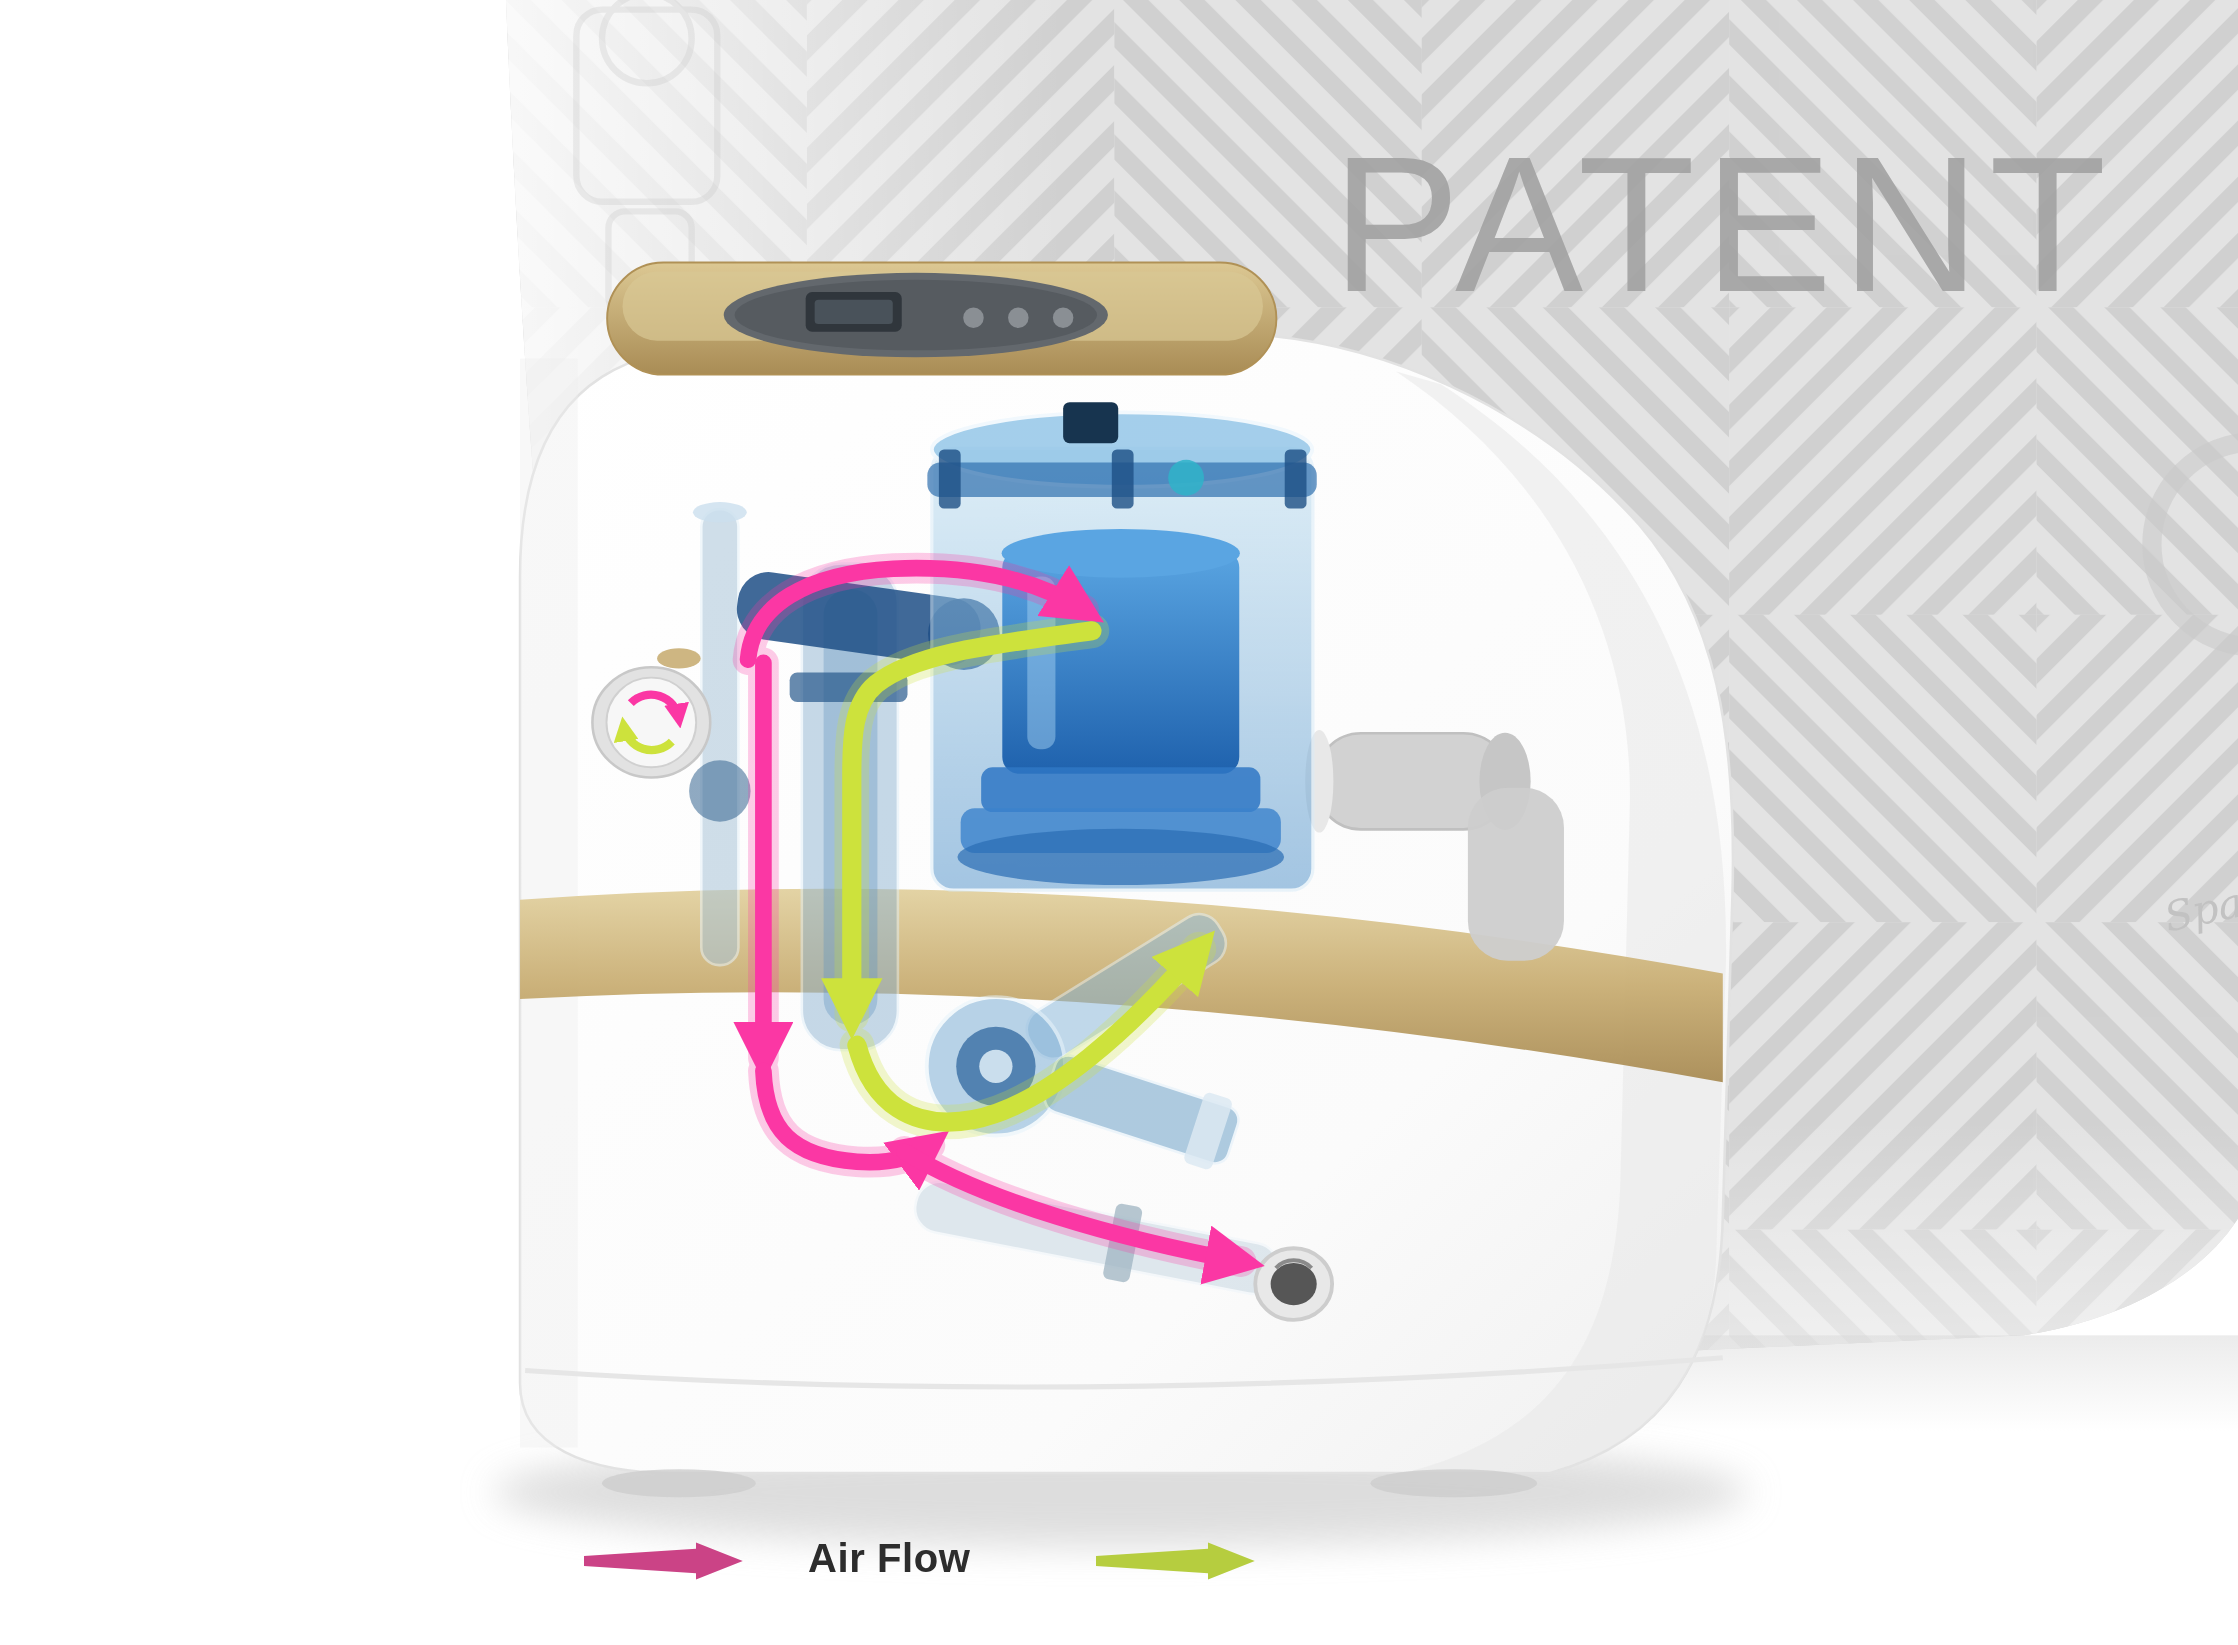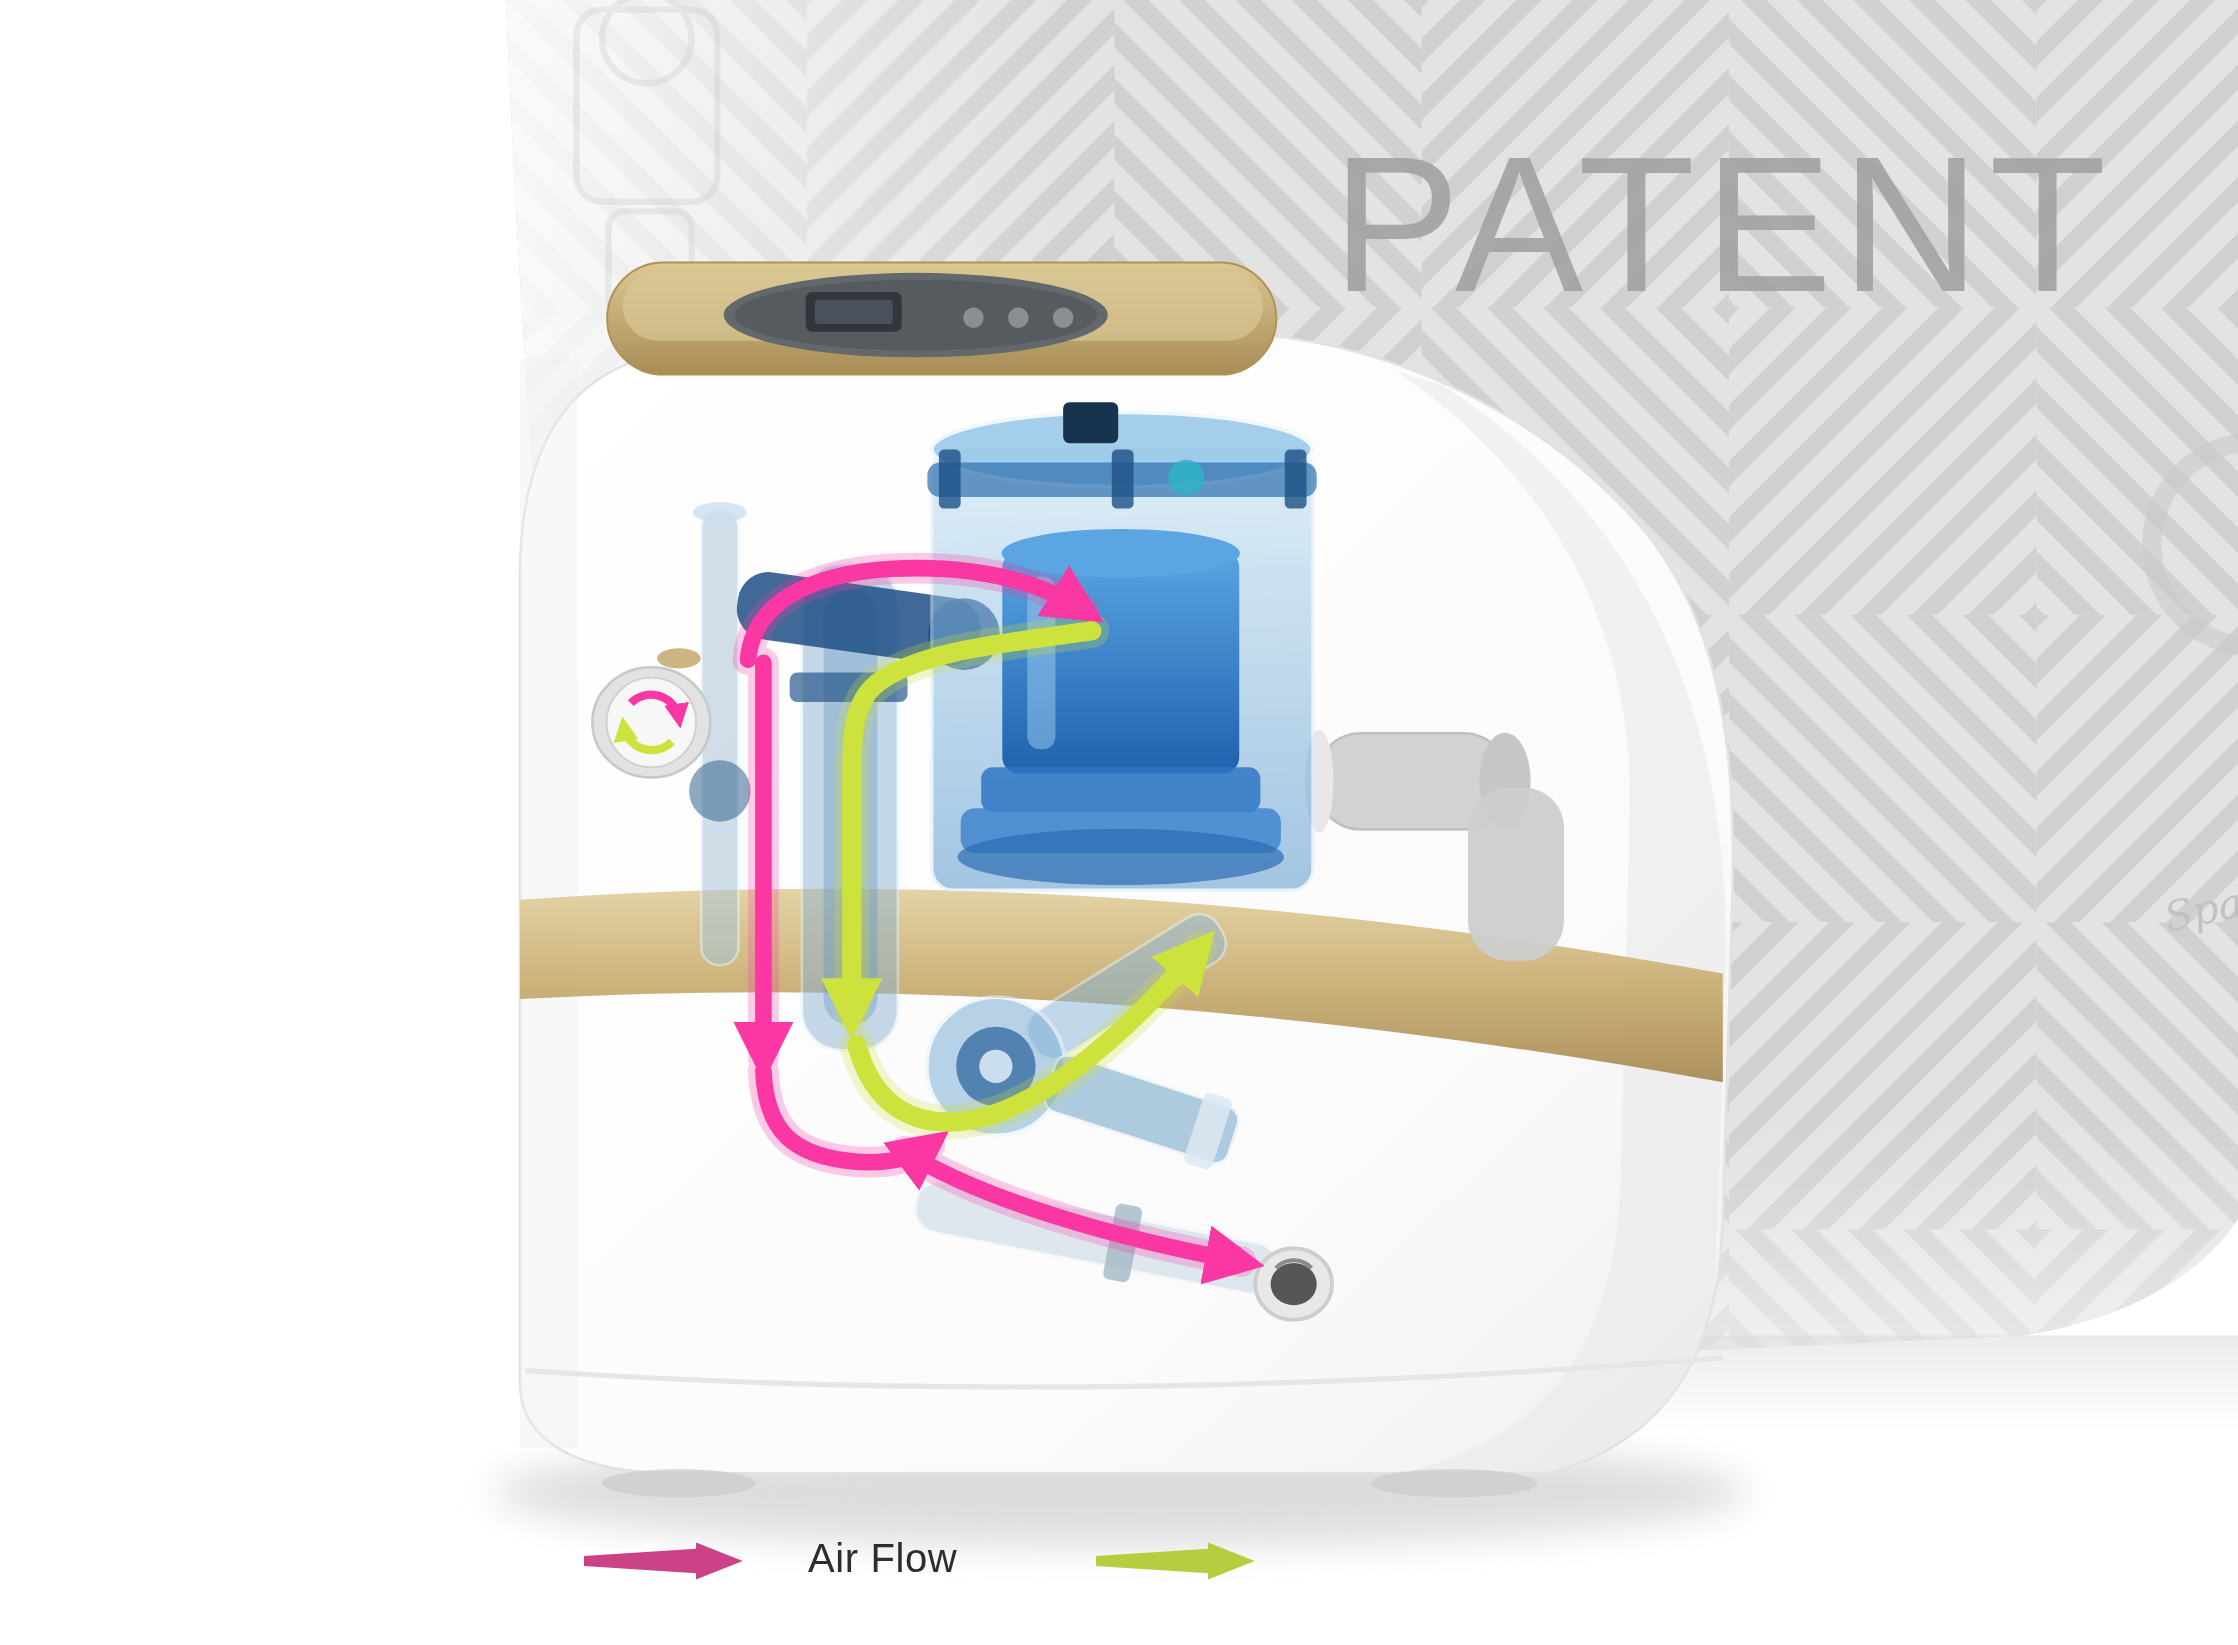--- a/index.html
+++ b/index.html
@@ -10,21 +10,21 @@
     background:#ffffff;
     font-family:"Liberation Sans",sans-serif;
   }
   .scene{position:absolute;inset:0;display:block;}
   .legend{
     position:absolute;left:0;top:1524px;width:2239px;height:77px;
   }
   .legend-arrow{position:absolute;top:18px;width:160px;height:38px;}
   .legend-label{
     position:absolute;top:11.5px;
-    font-size:40px;font-weight:400;letter-spacing:0.6px;
+    font-size:40px;font-weight:700;letter-spacing:0.6px;
     color:var(--legend_text,#2d2d2d);
     white-space:nowrap;
   }
   .watermark-text{
     font-family:"Liberation Sans",sans-serif;
     font-weight:500;
     letter-spacing:14px;
   }
   .brand-script{
     font-family:"DejaVu Serif",serif;

